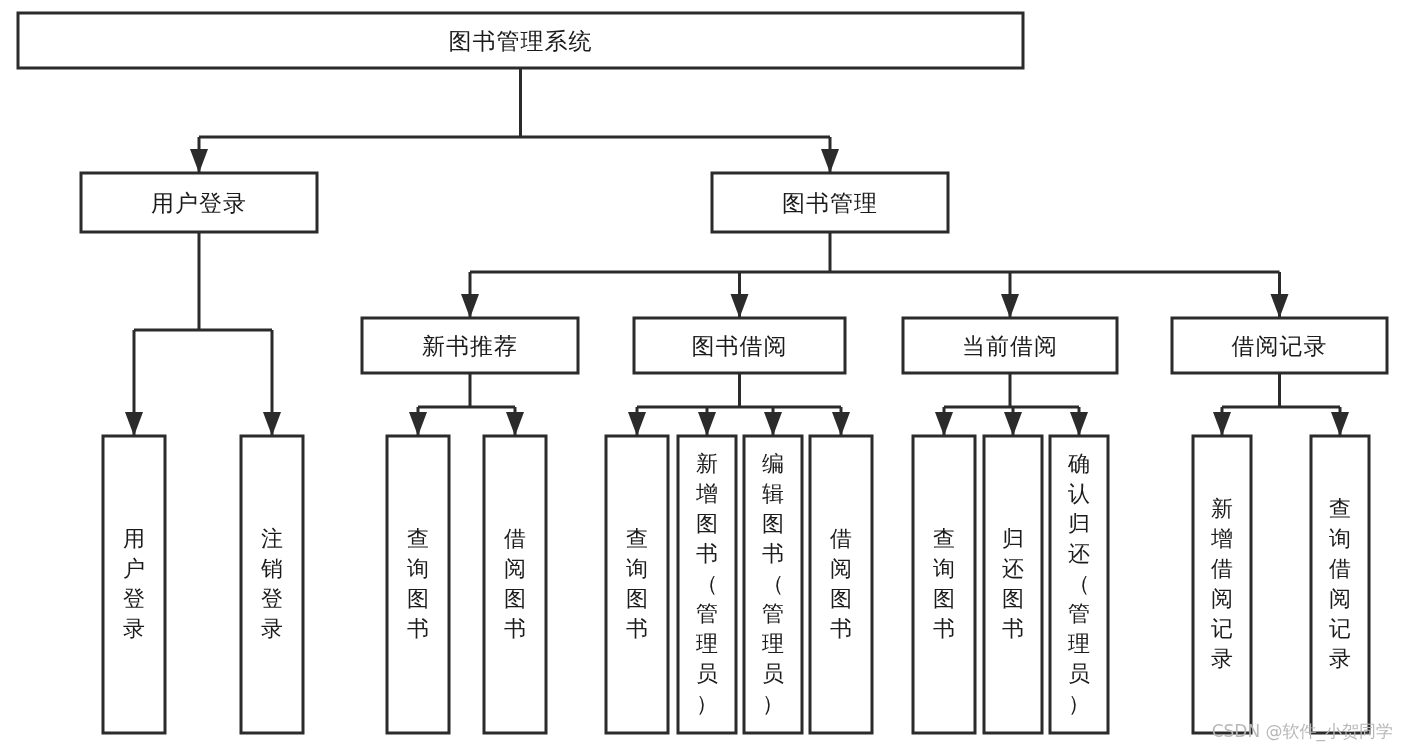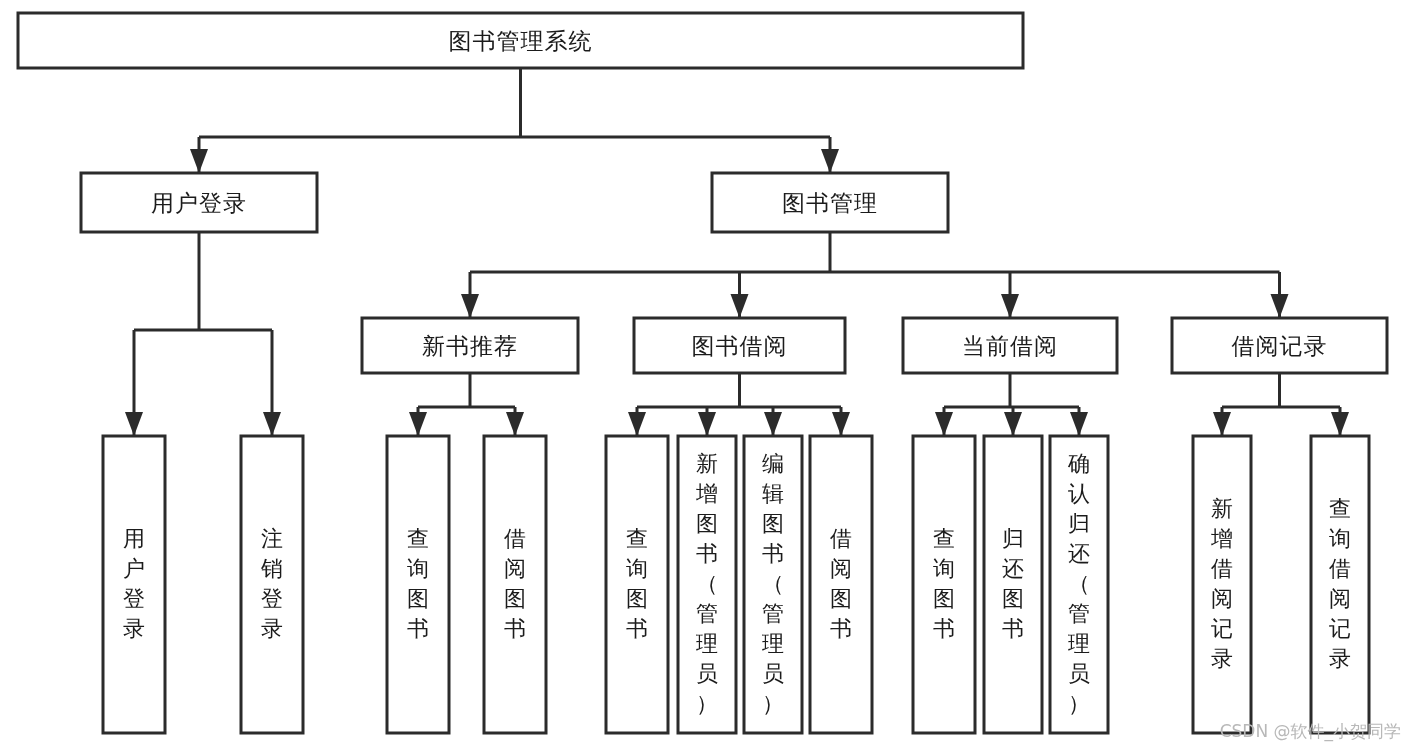--- a/index.html
+++ b/index.html
@@ -39,21 +39,21 @@
     stroke-width: 3;
     fill: none;
     stroke-linecap: butt;
   }
   .arrow-head {
     fill: #2b2b2b;
     stroke: none;
   }
   .watermark-text {
     position: absolute;
-    right: 4px;
+    right: 12px;
     bottom: 4px;
     font-family: "DejaVu Sans", "Liberation Sans", sans-serif;
     font-size: 17px;
     color: #b8b8b8;
     white-space: nowrap;
     user-select: none;
   }
 </style>
 </head>
 <body>

